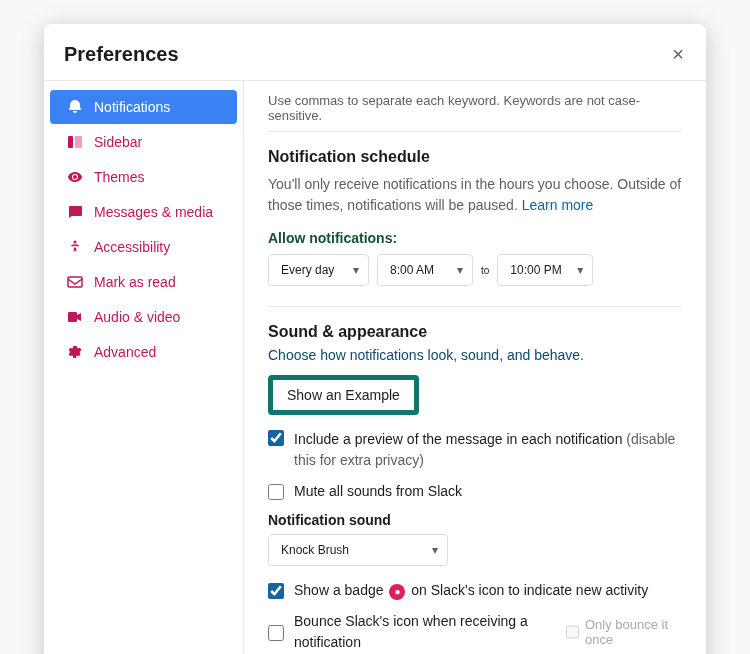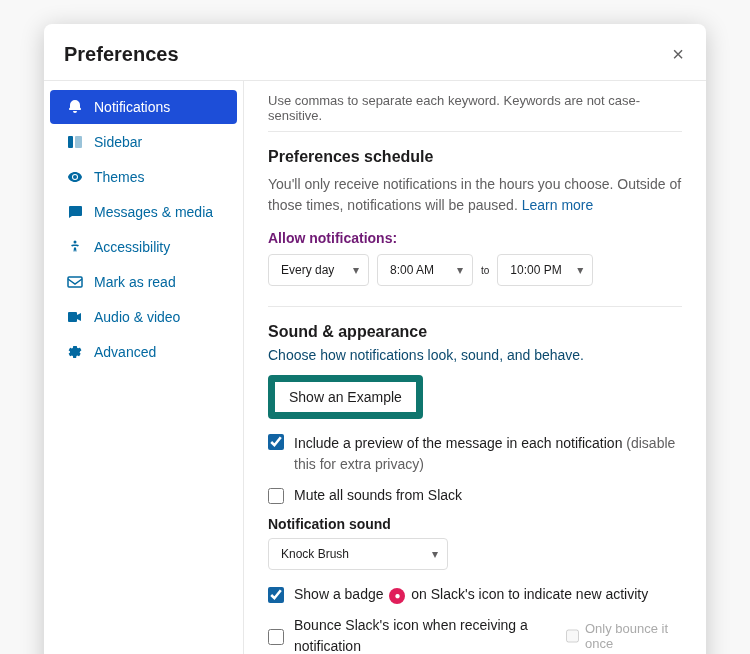--- a/index.html
+++ b/index.html
@@ -62,26 +62,26 @@
       border-right: 1px solid #e8e8e8;
     }
     .sidebar-item {
       display: flex;
       align-items: center;
       gap: 10px;
       padding: 8px 16px;
       cursor: pointer;
       border-radius: 4px;
       margin: 1px 6px;
-      color: #0369a1;
+      color: #be185d;
       font-size: 14px;
       font-weight: 400;
     }
     .sidebar-item.active {
-      background: #1d4ed8;
+      background: #3b82f6;
       color: #fff;
     }
     .sidebar-icon {
       width: 18px;
       height: 18px;
       display: flex;
       align-items: center;
       justify-content: center;
       flex-shrink: 0;
     }
@@ -110,21 +110,21 @@
       margin-bottom: 4px;
     }
     .learn-more {
       color: #1264a3;
       text-decoration: none;
       font-size: 14px;
     }
     .allow-label {
       font-size: 14px;
       font-weight: 700;
-      color: #701a75;
+      color: #14532d;
       margin: 14px 0 8px 0;
     }
     .time-row {
       display: flex;
       align-items: center;
       gap: 8px;
       margin-bottom: 20px;
     }
     .select-wrap {
       position: relative;
@@ -167,21 +167,21 @@
       color: #1d1c1d;
       margin-bottom: 6px;
     }
     .sound-section-desc {
       font-size: 14px;
       color: #0c4a6e;
       margin-bottom: 12px;
     }
     .show-example-btn {
       background: #fff;
-      border: 7px solid #0f766e;
+      border: 5px solid #0f766e;
       border-radius: 4px;
       padding: 7px 14px;
       font-size: 14px;
       color: #1d1c1d;
       cursor: pointer;
       margin-bottom: 14px;
       font-weight: 400;
     }
     .checkbox-row {
       display: flex;
@@ -336,21 +336,21 @@
         <span>Advanced</span>
       </div>
 
     </div>
 
     <div class="main-content">
 
       <div class="scroll-hint">Use commas to separate each keyword. Keywords are not case-sensitive.</div>
 
       <div>
-        <div class="section-title">Preferences schedule</div>
+        <div class="section-title">Notification schedule</div>
         <div class="section-desc">
           <span>You'll only receive notifications in the hours you choose. Outside of those times, notifications will be paused.</span>
           <a class="learn-more" href="#">Learn more</a>
         </div>
         <div class="allow-label">Allow notifications:</div>
         <div class="time-row">
           <div class="select-wrap">
             <select>
               <option>Every day</option>
               <option>Weekdays</option>

